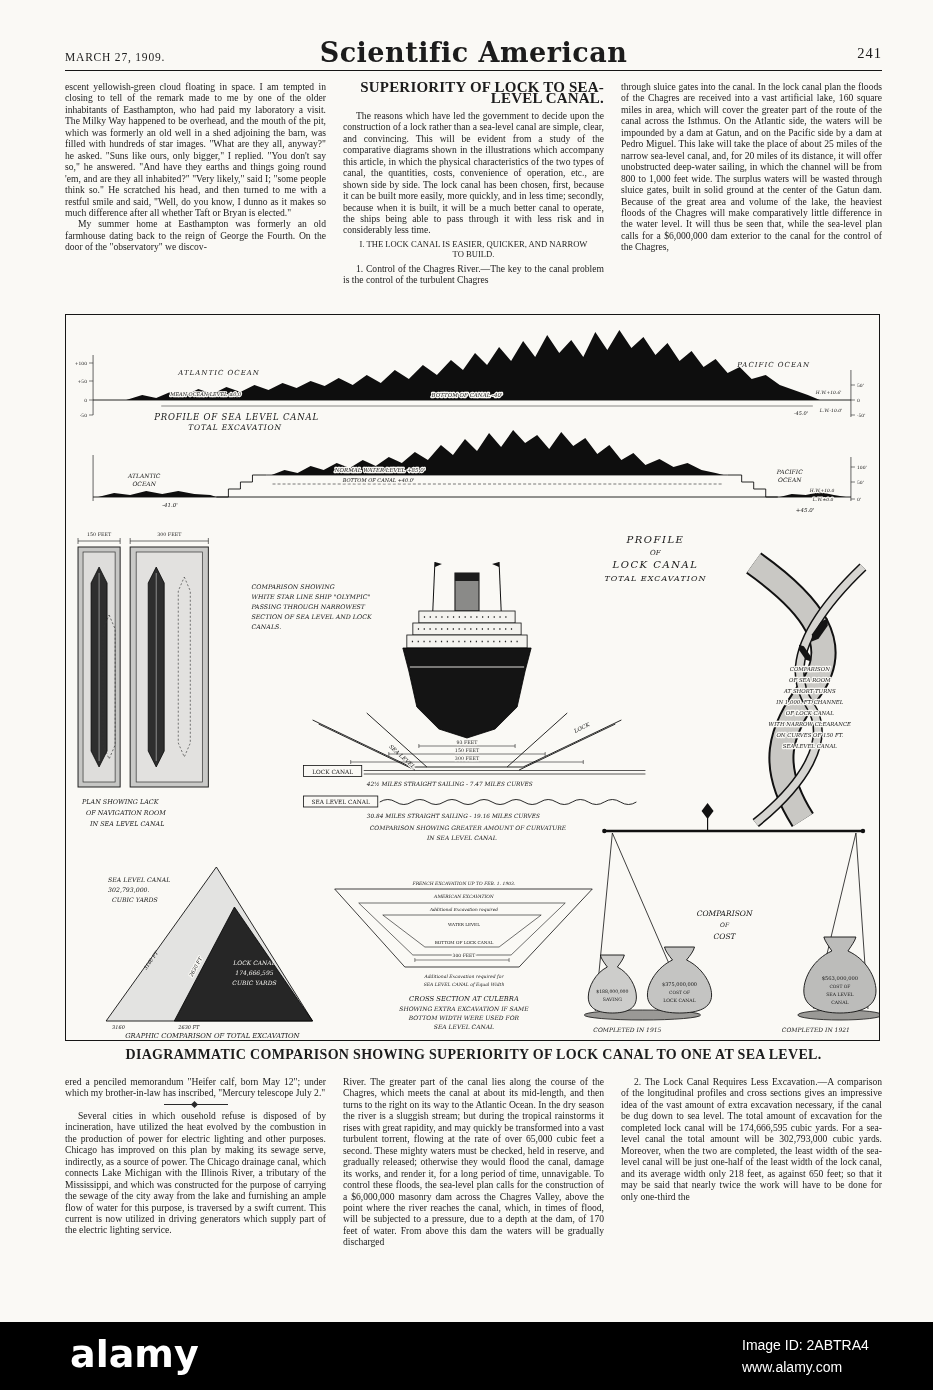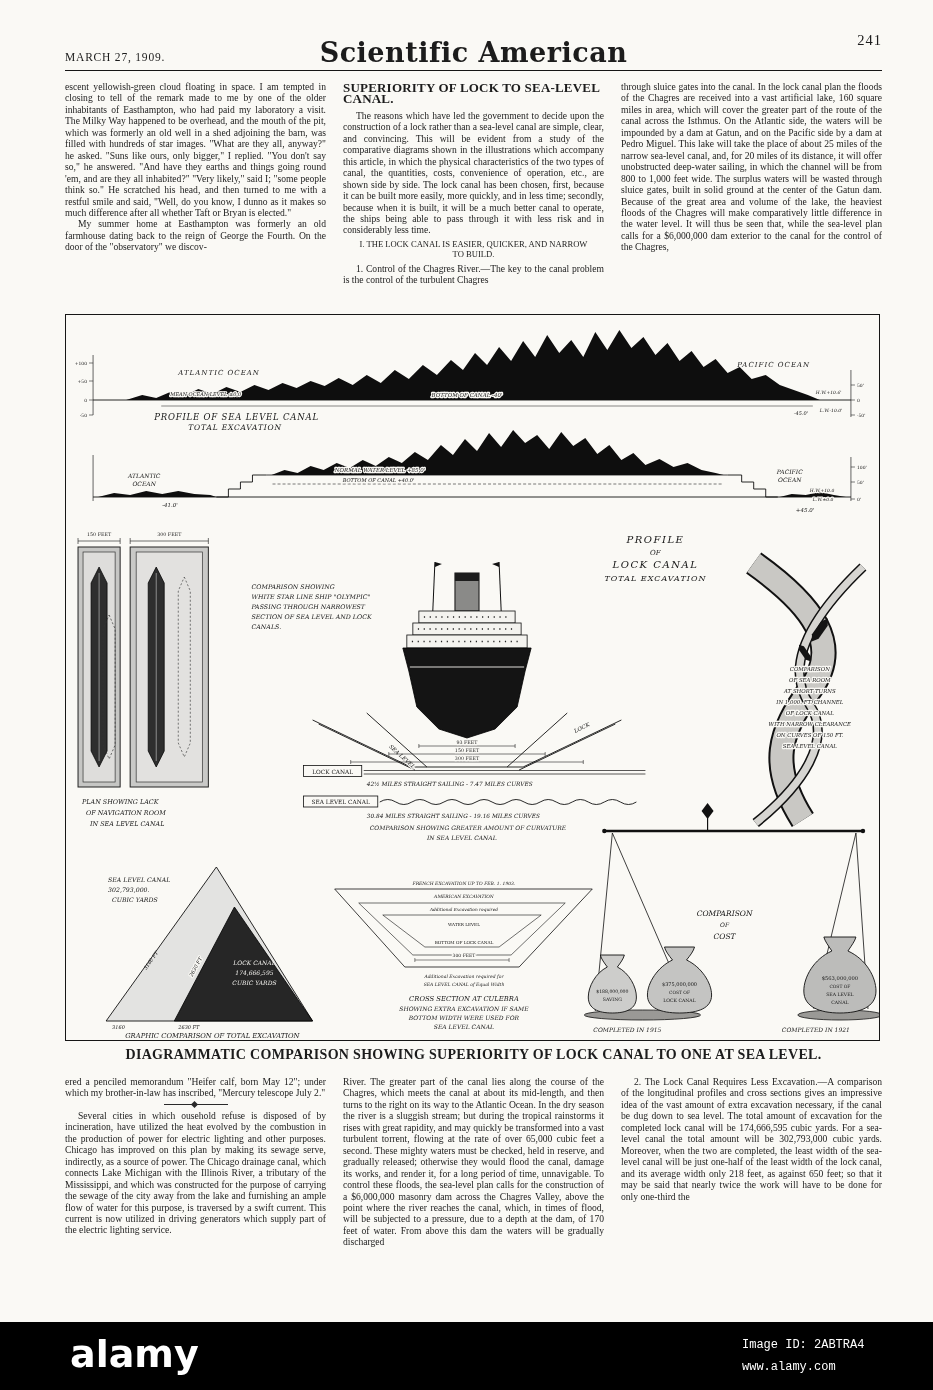--- a/index.html
+++ b/index.html
@@ -6,29 +6,29 @@
   html,body { margin:0; padding:0; background:#777; }
   .page { position:relative; width:933px; height:1390px; margin:0 auto; background:#faf9f5;
           font-family:"Liberation Serif", serif; color:#1c1c1c; overflow:hidden;padding-left:7px; }
 
   
   .header { position:relative; margin:36px 58px 0 58px; height:34px;
             border-bottom:1.6px solid #161616; }
   .m-date { position:absolute; left:0; bottom:7px; font-size:11.5px; letter-spacing:0.8px; }
   .m-title { position:absolute; left:0; right:0; bottom:2px; text-align:center;
              font-family:"DejaVu Serif", serif; font-weight:bold; font-size:27px; letter-spacing:0.5px;margin-top:11px; }
-  .m-page { position:absolute; right:0; bottom:21px; font-size:14.5px; letter-spacing:1px; }
+  .m-page { position:absolute; right:0; bottom:8px; font-size:14.5px; letter-spacing:1px; }
 
   
   .cols { display:flex; gap:17px; margin:10px 58px 0 58px; }
   .col  { flex:1; font-size:9.6px; line-height:11.45px; text-align:justify; }
   .col p { margin:0; }
   .col p.ind { text-indent:13px; }
   .top-cols { height:226px; overflow:hidden; }
-  .art-head { text-align:left; font-weight:bold; font-size:13px; margin:1px 0 5px 0; letter-spacing:0.2px; }
+  .art-head { text-align:right; font-weight:bold; font-size:15px; margin:1px 0 5px 0; letter-spacing:0.2px; }
   .sub-head { text-align:center; font-size:8.6px; line-height:10.5px; margin:3px 0 3px 0; }
   .divider { width:64px; margin:5px auto 5px auto; border-top:1px solid #2a2a2a; position:relative; }
   .divider::after { content:""; position:absolute; left:28px; top:-3px; width:5px; height:5px;
                     background:#2a2a2a; transform:rotate(45deg); }
 
   
   .figure { margin:7px 60px 0 58px; width:815px; height:727px; border:1px solid #161616;
             box-sizing:border-box; background:#faf9f5; }
   .figure svg { display:block; width:100%; height:100%; }
   .fig-caption { margin:6px 58px 0 58px; text-align:center; font-weight:bold;
@@ -40,22 +40,22 @@
   .lbl { font-style:italic; }
   .mid { text-anchor:middle; }
   .end { text-anchor:end; }
   .halo { paint-order:stroke; stroke:#faf9f5; stroke-width:2.4px; stroke-linejoin:round; }
   .wt { fill:#f4f3ef; }
 
   
   .footer { position:absolute; left:0; right:0; bottom:0; height:68px; background:#000; color:#fff;margin-top:20px; }
   .alamy-logo { position:absolute; left:70px; top:10px; font-family:"DejaVu Sans", sans-serif;
                 font-weight:bold; font-size:38px; letter-spacing:0px; }
-  .wm-right { position:absolute; left:742px; top:12px; font-family:Liberation Mono, monospace;
-              font-size:12px; line-height:22px; }
+  .wm-right { position:absolute; left:742px; top:12px; font-family:Liberation Sans, sans-serif;
+              font-size:14px; line-height:22px; }
 </style>
 </head>
 <body>
 
 <div class="page">
 
   <div class="header">
     <span class="m-date">MARCH 27, 1909.</span>
     <span class="m-title">Scientific American</span>
     <span class="m-page">241</span>

